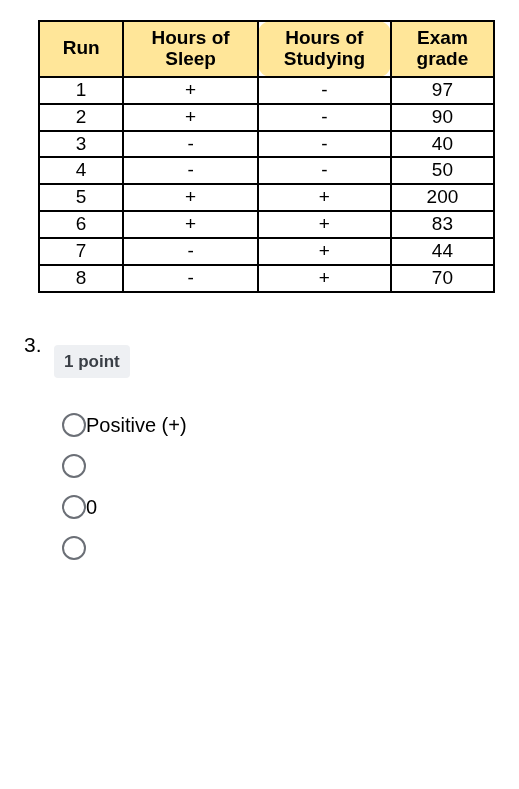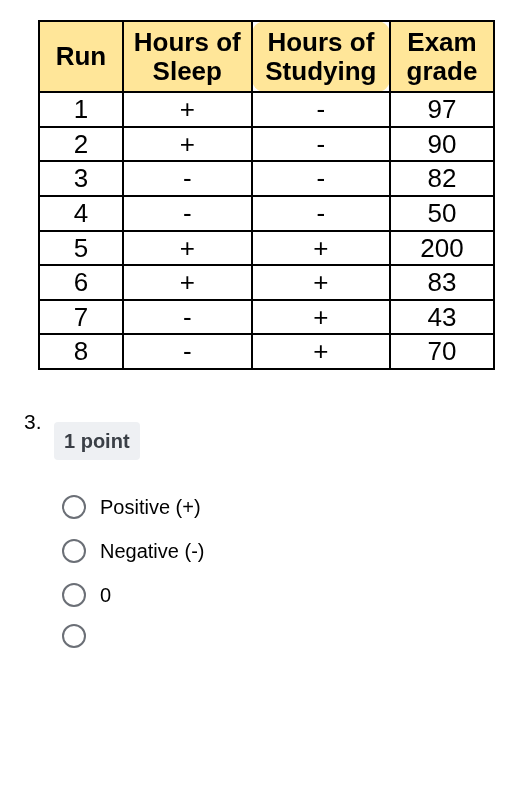--- a/index.html
+++ b/index.html
@@ -13,21 +13,21 @@
   .wrap {
     padding: 20px 24px 20px 24px;
   }
   table.data {
     border-collapse: collapse;
     margin: 0 0 36px 14px;
   }
   table.data th, table.data td {
     border: 2px solid #000;
     text-align: center;
-    font-size: 26px;
+    font-size: 19px;
     line-height: 1.1;
   }
   table.data th {
     background: #ffe699;
     font-weight: 700;
     padding: 6px 10px;
   }
   table.data th.run { width: 70px; }
   table.data th.sleep { width: 130px; }
   table.data th.study { width: 120px; border-radius: 13px; }
@@ -48,31 +48,30 @@
   }
   .q-text {
     flex: 1;
   }
   .points {
     display: inline-block;
     background: #eef0f3;
     color: #3a3f46;
     border-radius: 4px;
     padding: 4px 10px;
-    font-size: 20px;
+    font-size: 17px;
     font-weight: 600;
     margin: 16px 0 18px 0;
   }
   .options {
     padding-left: 8px;
   }
   .option {
     display: flex;
     align-items: center;
-    gap: 14px;
     font-size: 20px;
     margin: 14px 0;
     cursor: pointer;
   }
   .radio {
     width: 24px;
     height: 24px;
     border: 2.5px solid #6b6f76;
     border-radius: 50%;
     flex: 0 0 auto;
@@ -103,21 +102,21 @@
       <tr>
         <td>2</td>
         <td>+</td>
         <td>-</td>
         <td>90</td>
       </tr>
       <tr>
         <td>3</td>
         <td>-</td>
         <td>-</td>
-        <td>82</td>
+        <td>40</td>
       </tr>
       <tr>
         <td>4</td>
         <td>-</td>
         <td>-</td>
         <td>50</td>
       </tr>
       <tr>
         <td>5</td>
         <td>+</td>
@@ -127,21 +126,21 @@
       <tr>
         <td>6</td>
         <td>+</td>
         <td>+</td>
         <td>83</td>
       </tr>
       <tr>
         <td>7</td>
         <td>-</td>
         <td>+</td>
-        <td>43</td>
+        <td>44</td>
       </tr>
       <tr>
         <td>8</td>
         <td>-</td>
         <td>+</td>
         <td>70</td>
       </tr>
     </tbody>
   </table>
 
@@ -150,21 +149,20 @@
     <div class="q-text">
       <div class="points">1 point</div>
 
       <div class="options">
         <div class="option">
           <span class="radio"></span>
           <span>Positive (+)</span>
         </div>
         <div class="option">
           <span class="radio"></span>
-          <span>Negative (-)</span>
         </div>
         <div class="option">
           <span class="radio"></span>
           <span>0</span>
         </div>
         <div class="option">
           <span class="radio"></span>
         </div>
       </div>
     </div>

